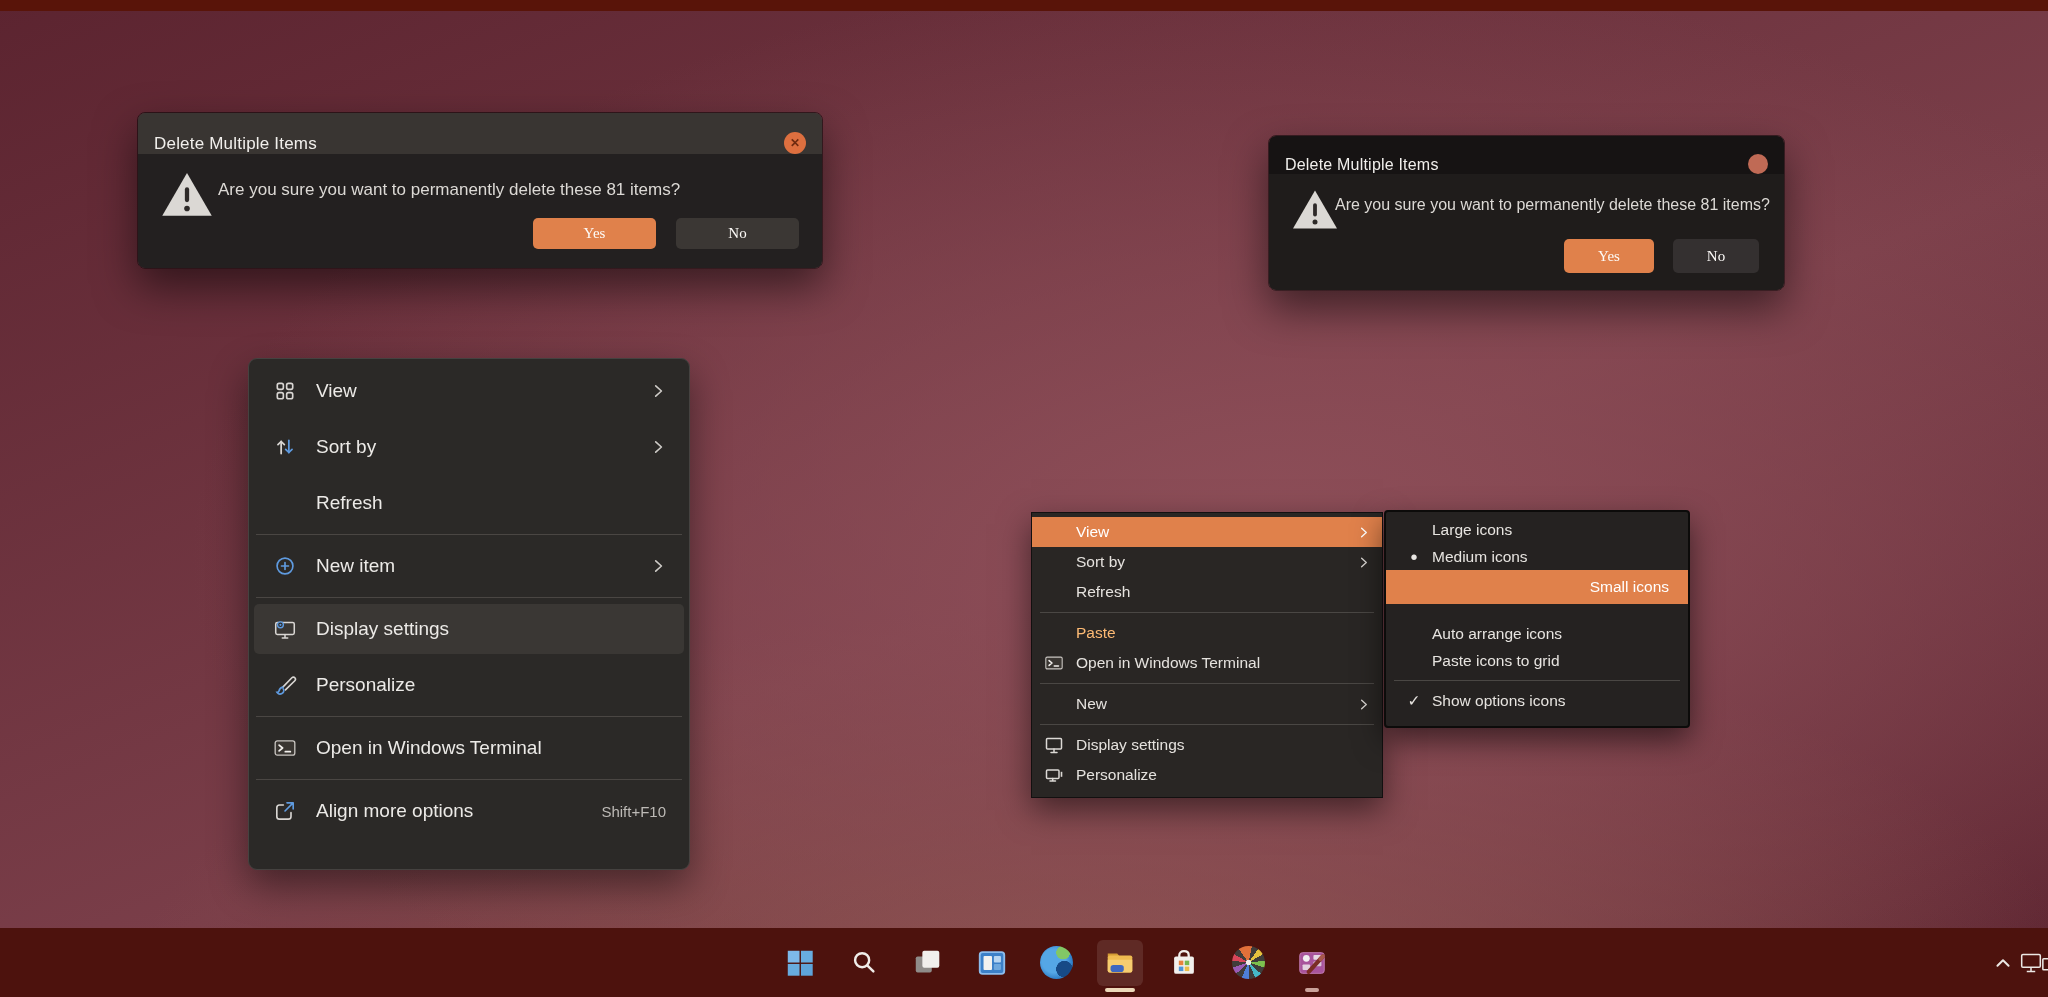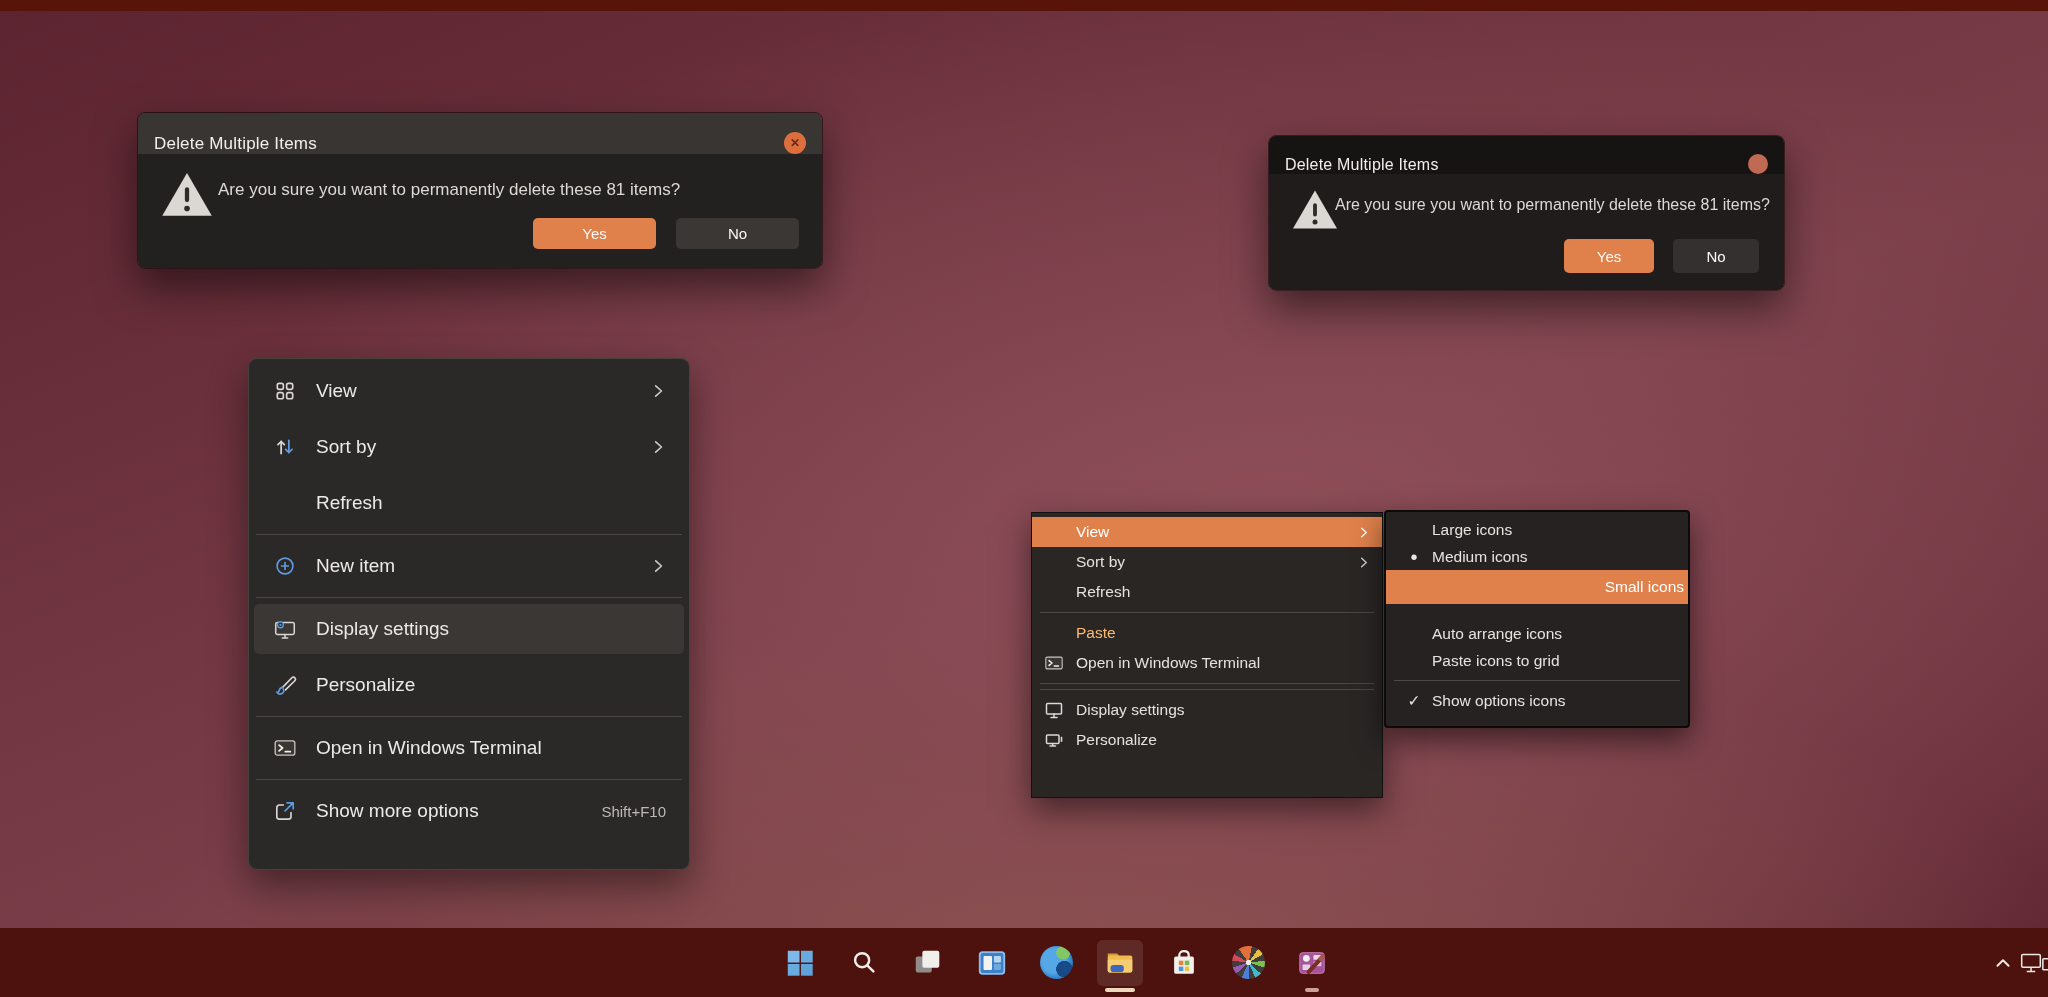--- a/index.html
+++ b/index.html
@@ -46,21 +46,21 @@
   #dlg1 .dbody { background:var(--dialog1_body,#232020); }
   #dlg2 .dbody { background:var(--dialog2_body,#1f1c1b); }
   .warn-ico { position:absolute; }
   #dlg1 .warn-ico { left:22px; top:14px; width:54px; height:54px; }
   #dlg2 .warn-ico { left:22px; top:12px; width:48px; height:48px; }
   .dmsg { position:absolute; color:#dcd9d5; }
   #dlg1 .dmsg { left:80px; top:26px; font-size:17px; }
   #dlg2 .dmsg { left:66px; top:22px; font-size:16px; }
   .dbtn {
     position:absolute; border:none; border-radius:5px;
-    font-family:Liberation Sans, sans-serif; font-size:15px; color:#fdfbf8; text-align:center;
+    font-family:Liberation Serif, serif; font-size:15px; color:#fdfbf8; text-align:center;
     display:flex; align-items:center; justify-content:center; cursor:default;
   }
   .dbtn.yes { background:var(--accent,#e0814b); }
   #dlg1 .dbtn.yes { left:395px; top:64px; width:123px; height:31px; }
   #dlg1 .dbtn.no  { left:538px; top:64px; width:123px; height:31px; background:#3b3734; }
   #dlg2 .dbtn.yes { left:295px; top:65px; width:90px;  height:34px; }
   #dlg2 .dbtn.no  { left:404px; top:65px; width:86px;  height:34px; background:#343030; }
 
   
   .menu-modern {
@@ -98,21 +98,21 @@
   .mc-item.sel .mc-chev { color:#fff; }
   .mc-sep { height:1px; background:#4a4744; margin:5px 8px; }
 
   
   .submenu {
     position:absolute; left:1384px; top:510px; width:306px; height:218px;
     background:#252221; border:2px solid #0c0b0a; border-radius:4px;
     box-shadow:0 12px 30px rgba(0,0,0,.55);
     padding:4px 0; color:#e7e4e0; font-size:15.5px;
   }
-  .sm-item { height:27px; display:flex; align-items:center; padding:0 4px 0 46px; position:relative; cursor:default; }
+  .sm-item { height:27px; display:flex; align-items:center; padding:0 19px 0 46px; position:relative; cursor:default; }
   .sm-item.sel { background:var(--accent,#e0814b); color:#fff; height:34px;justify-content:flex-end; }
   .sm-mark { position:absolute; left:16px; width:24px; text-align:center; color:#e9e6e2; }
   .sm-mark.radio { font-size:20px; line-height:10px; }
   .sm-spacer { height:16px; }
   .sm-sep { height:1px; background:#4a4744; margin:6px 8px; }
 
   
   .taskbar {
     position:absolute; left:0; top:928px; width:2048px; height:69px;
     background:var(--taskbar_bg,#4d120d);
@@ -283,21 +283,21 @@
     <span class="mm-label">Open in Windows Terminal</span>
   </div>
   <div class="mm-sep"></div>
   <div class="mm-item">
     <span class="mm-ico">
       <svg width="24" height="24" viewBox="0 0 22 22" fill="none" stroke-linecap="round" stroke-linejoin="round">
         <path d="M9.5 5.5H6c-1.4 0-2.5 1.1-2.5 2.5v8c0 1.4 1.1 2.5 2.5 2.5h8c1.4 0 2.5-1.1 2.5-2.5v-3.5" stroke="#d9d6d3" stroke-width="1.5"></path>
         <path d="M12.8 3.5h5.7v5.7M18.2 3.8 11 11" stroke="#5f9be0" stroke-width="1.5"></path>
       </svg>
     </span>
-    <span class="mm-label">Show more options</span>
+    <span class="mm-label">Align more options</span>
     <span class="mm-shortcut">Shift+F10</span>
   </div>
 </div>
 
 <div class="menu-classic">
   <div class="mc-item sel">
     <span class="mc-label">View</span>
     <span class="mc-chev">
       <svg width="13" height="13" viewBox="0 0 14 14" fill="none" stroke="currentColor" stroke-width="1.5" stroke-linecap="round" stroke-linejoin="round">
           <path d="M5 2.5 10 7l-5 4.5"></path>
@@ -323,20 +323,28 @@
     <span class="mc-ico">
       <svg width="20" height="20" viewBox="0 0 22 22">
         <rect x="2" y="4.5" width="18" height="13" rx="1.5" fill="#3a3632" stroke="#c9c5c1" stroke-width="1.2"></rect>
         <path d="M5.6 8.3 8.8 11l-3.2 2.7" stroke="#f2efec" stroke-width="1.7" fill="none" stroke-linecap="round" stroke-linejoin="round"></path>
         <path d="M11.3 14.4h4.6" stroke="#f2efec" stroke-width="1.7" stroke-linecap="round"></path>
       </svg>
     </span>
     <span class="mc-label">Open in Windows Terminal</span>
   </div>
   <div class="mc-sep"></div>
+  <div class="mc-item">
+    <span class="mc-label">New</span>
+    <span class="mc-chev">
+      <svg width="13" height="13" viewBox="0 0 14 14" fill="none" stroke="currentColor" stroke-width="1.5" stroke-linecap="round" stroke-linejoin="round">
+          <path d="M5 2.5 10 7l-5 4.5"></path>
+        </svg>
+    </span>
+  </div>
   <div class="mc-sep"></div>
   <div class="mc-item">
     <span class="mc-ico">
       <svg width="20" height="20" viewBox="0 0 20 20" fill="none" stroke="#dcd9d5" stroke-width="1.5">
         <rect x="2.5" y="3.5" width="15" height="10.5" rx="1"></rect>
         <path d="M7 17.5h6M10 14v3.5" stroke-linecap="round"></path>
       </svg>
     </span>
     <span class="mc-label">Display settings</span>
   </div>

